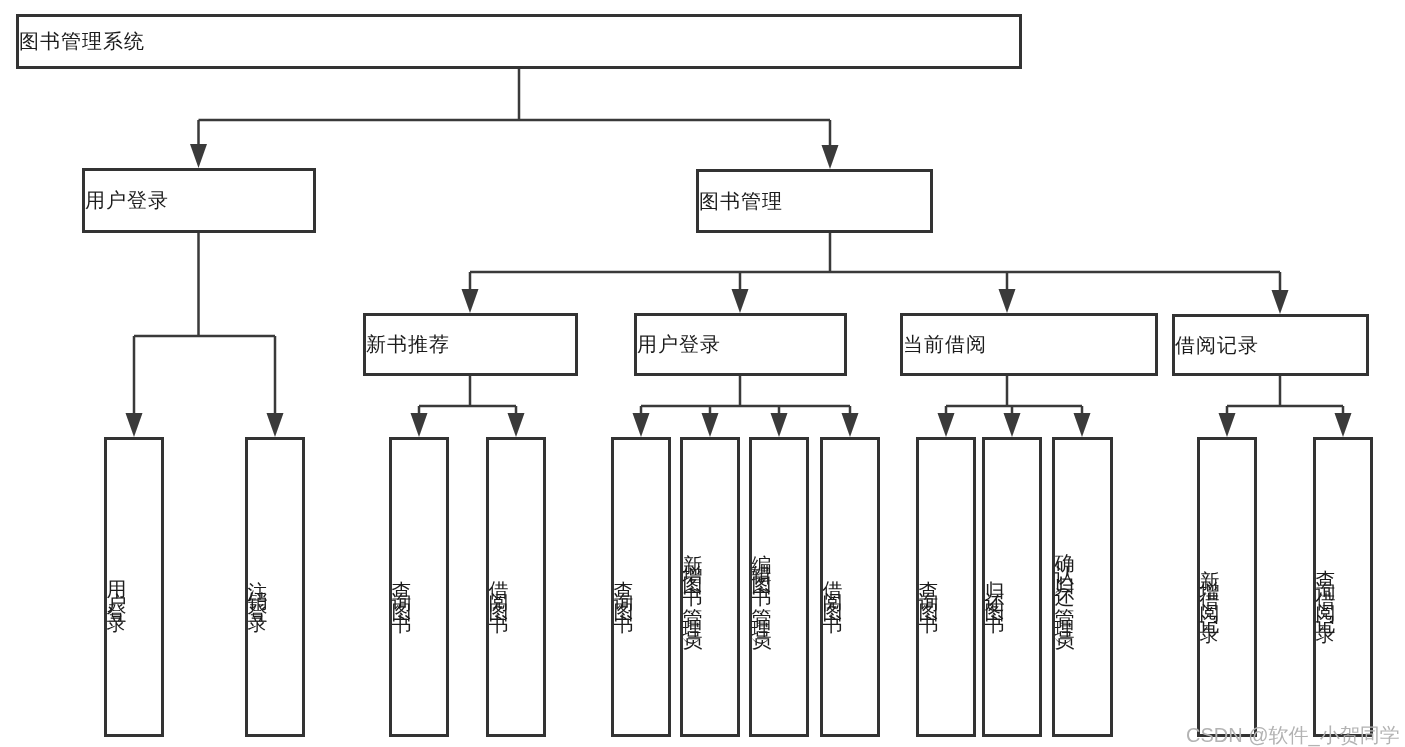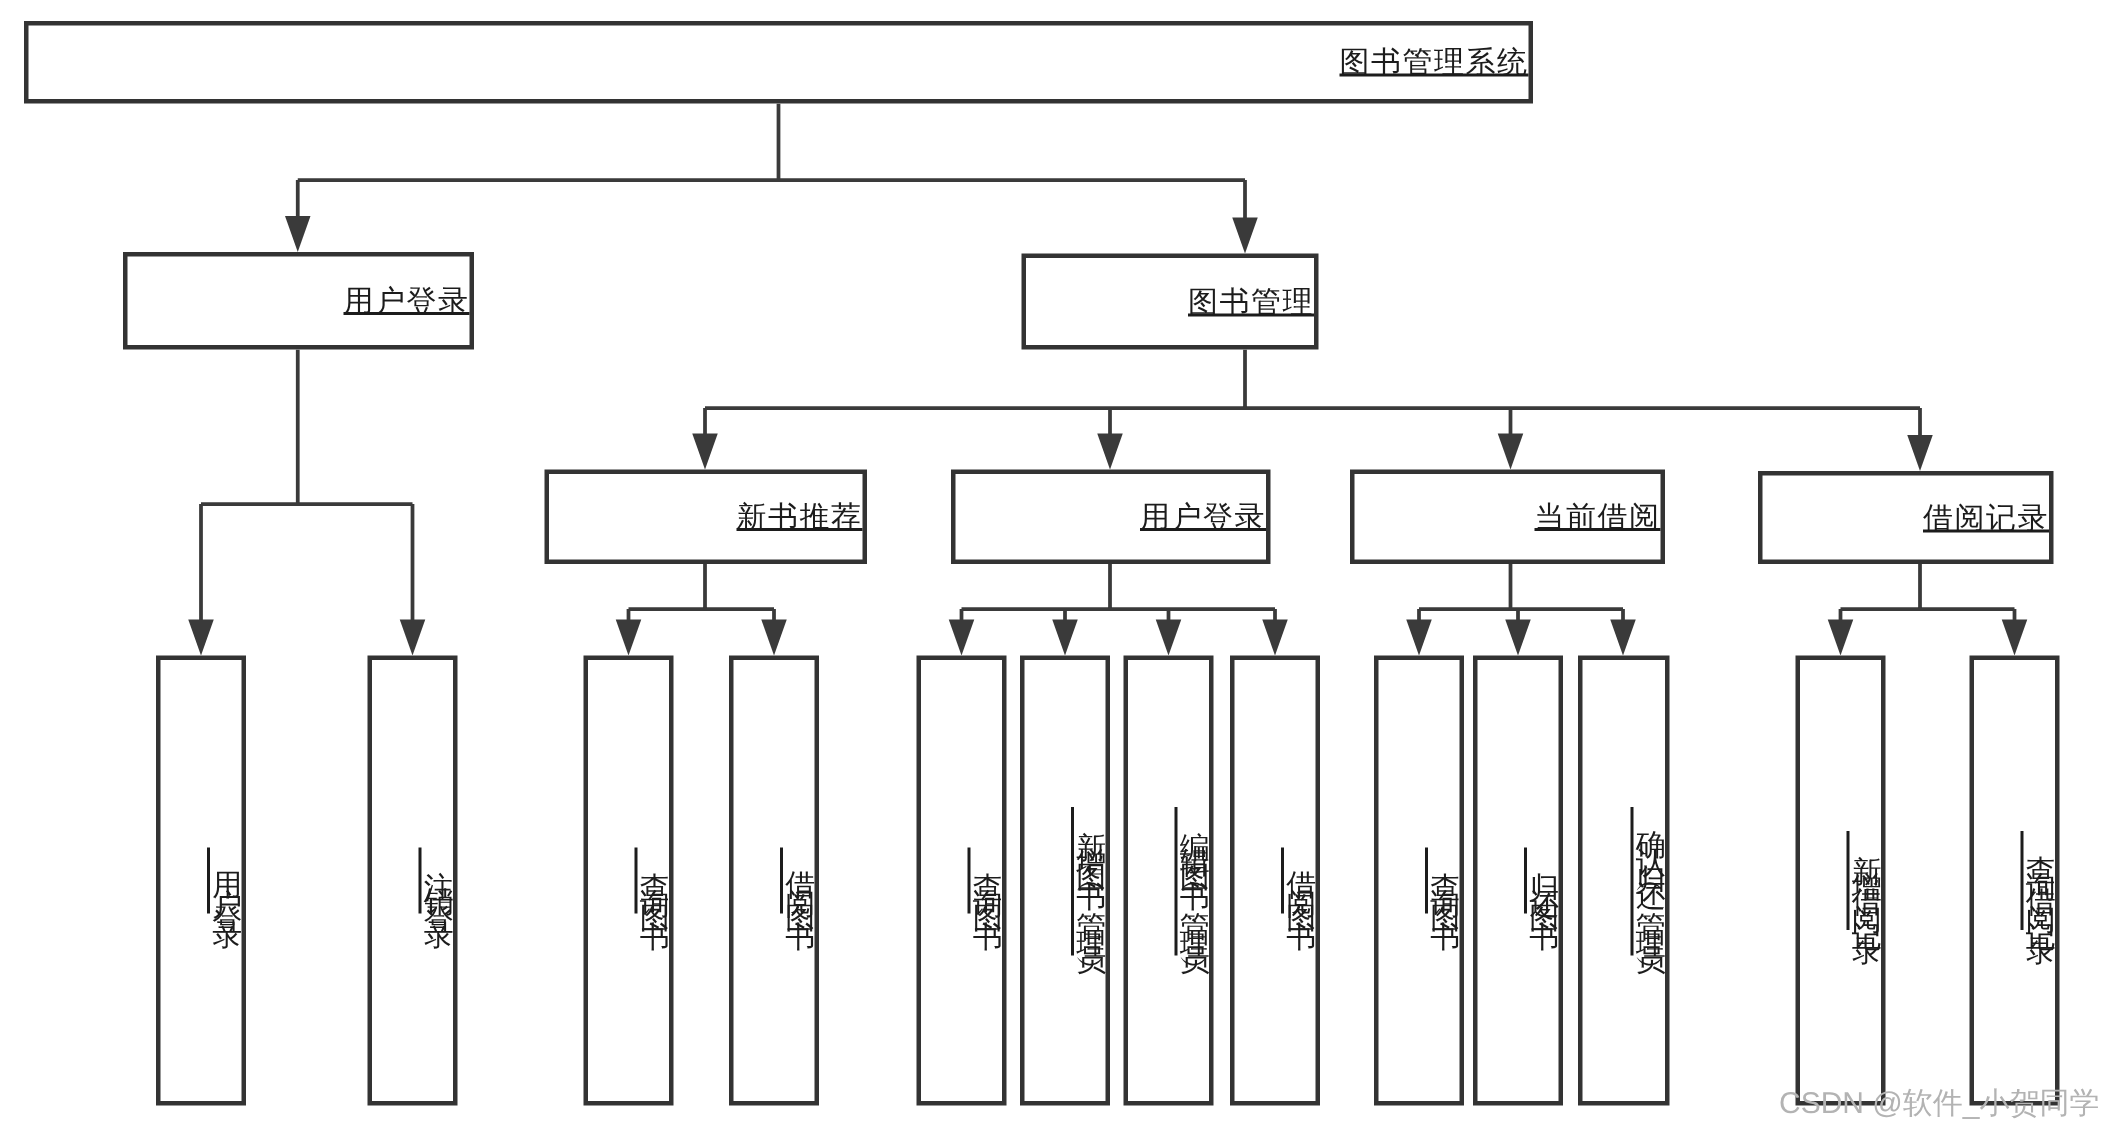--- a/index.html
+++ b/index.html
@@ -19,24 +19,23 @@
   }
   .connectors{
     position:absolute;left:0;top:0;width:1405px;height:747px;
     pointer-events:none;
   }
   .box{
     position:absolute;
     box-sizing:border-box;
     border:3px solid var(--border);
     background:#fff;
-    display:flex;align-items:center;justify-content:flex-end;
+    display:flex;align-items:center;justify-content:flex-start;
     color:var(--text);
     z-index:2;
-    text-decoration:underline;
   }
   .box.h span{
     font-size:20px;
     letter-spacing:1px;
     white-space:nowrap;
   }
   .box.v span{
     writing-mode:vertical-rl;
     font-size:20px;
     letter-spacing:11px;
@@ -117,31 +116,31 @@
     </g>
   </svg>
 
   <div class="box h" style="left:16px;top:14px;width:1006px;height:55px">
     <span>图书管理系统</span>
   </div>
 
   <div class="box h" style="left:82px;top:168px;width:234px;height:65px">
     <span>用户登录</span>
   </div>
-  <div class="box h" style="left:681px;top:169px;width:198px;height:64px">
+  <div class="box h" style="left:696px;top:169px;width:237px;height:64px">
     <span>图书管理</span>
   </div>
 
   <div class="box h" style="left:363px;top:313px;width:215px;height:63px">
     <span>新书推荐</span>
   </div>
   <div class="box h" style="left:634px;top:313px;width:213px;height:63px">
     <span>用户登录</span>
   </div>
-  <div class="box h" style="left:900px;top:313px;width:210px;height:63px">
+  <div class="box h" style="left:900px;top:313px;width:258px;height:63px">
     <span>当前借阅</span>
   </div>
   <div class="box h" style="left:1172px;top:314px;width:197px;height:62px">
     <span>借阅记录</span>
   </div>
 
   <div class="box v" style="left:104px;top:437px;width:60px;height:300px">
     <span>用户登录</span>
   </div>
   <div class="box v" style="left:245px;top:437px;width:60px;height:300px">

